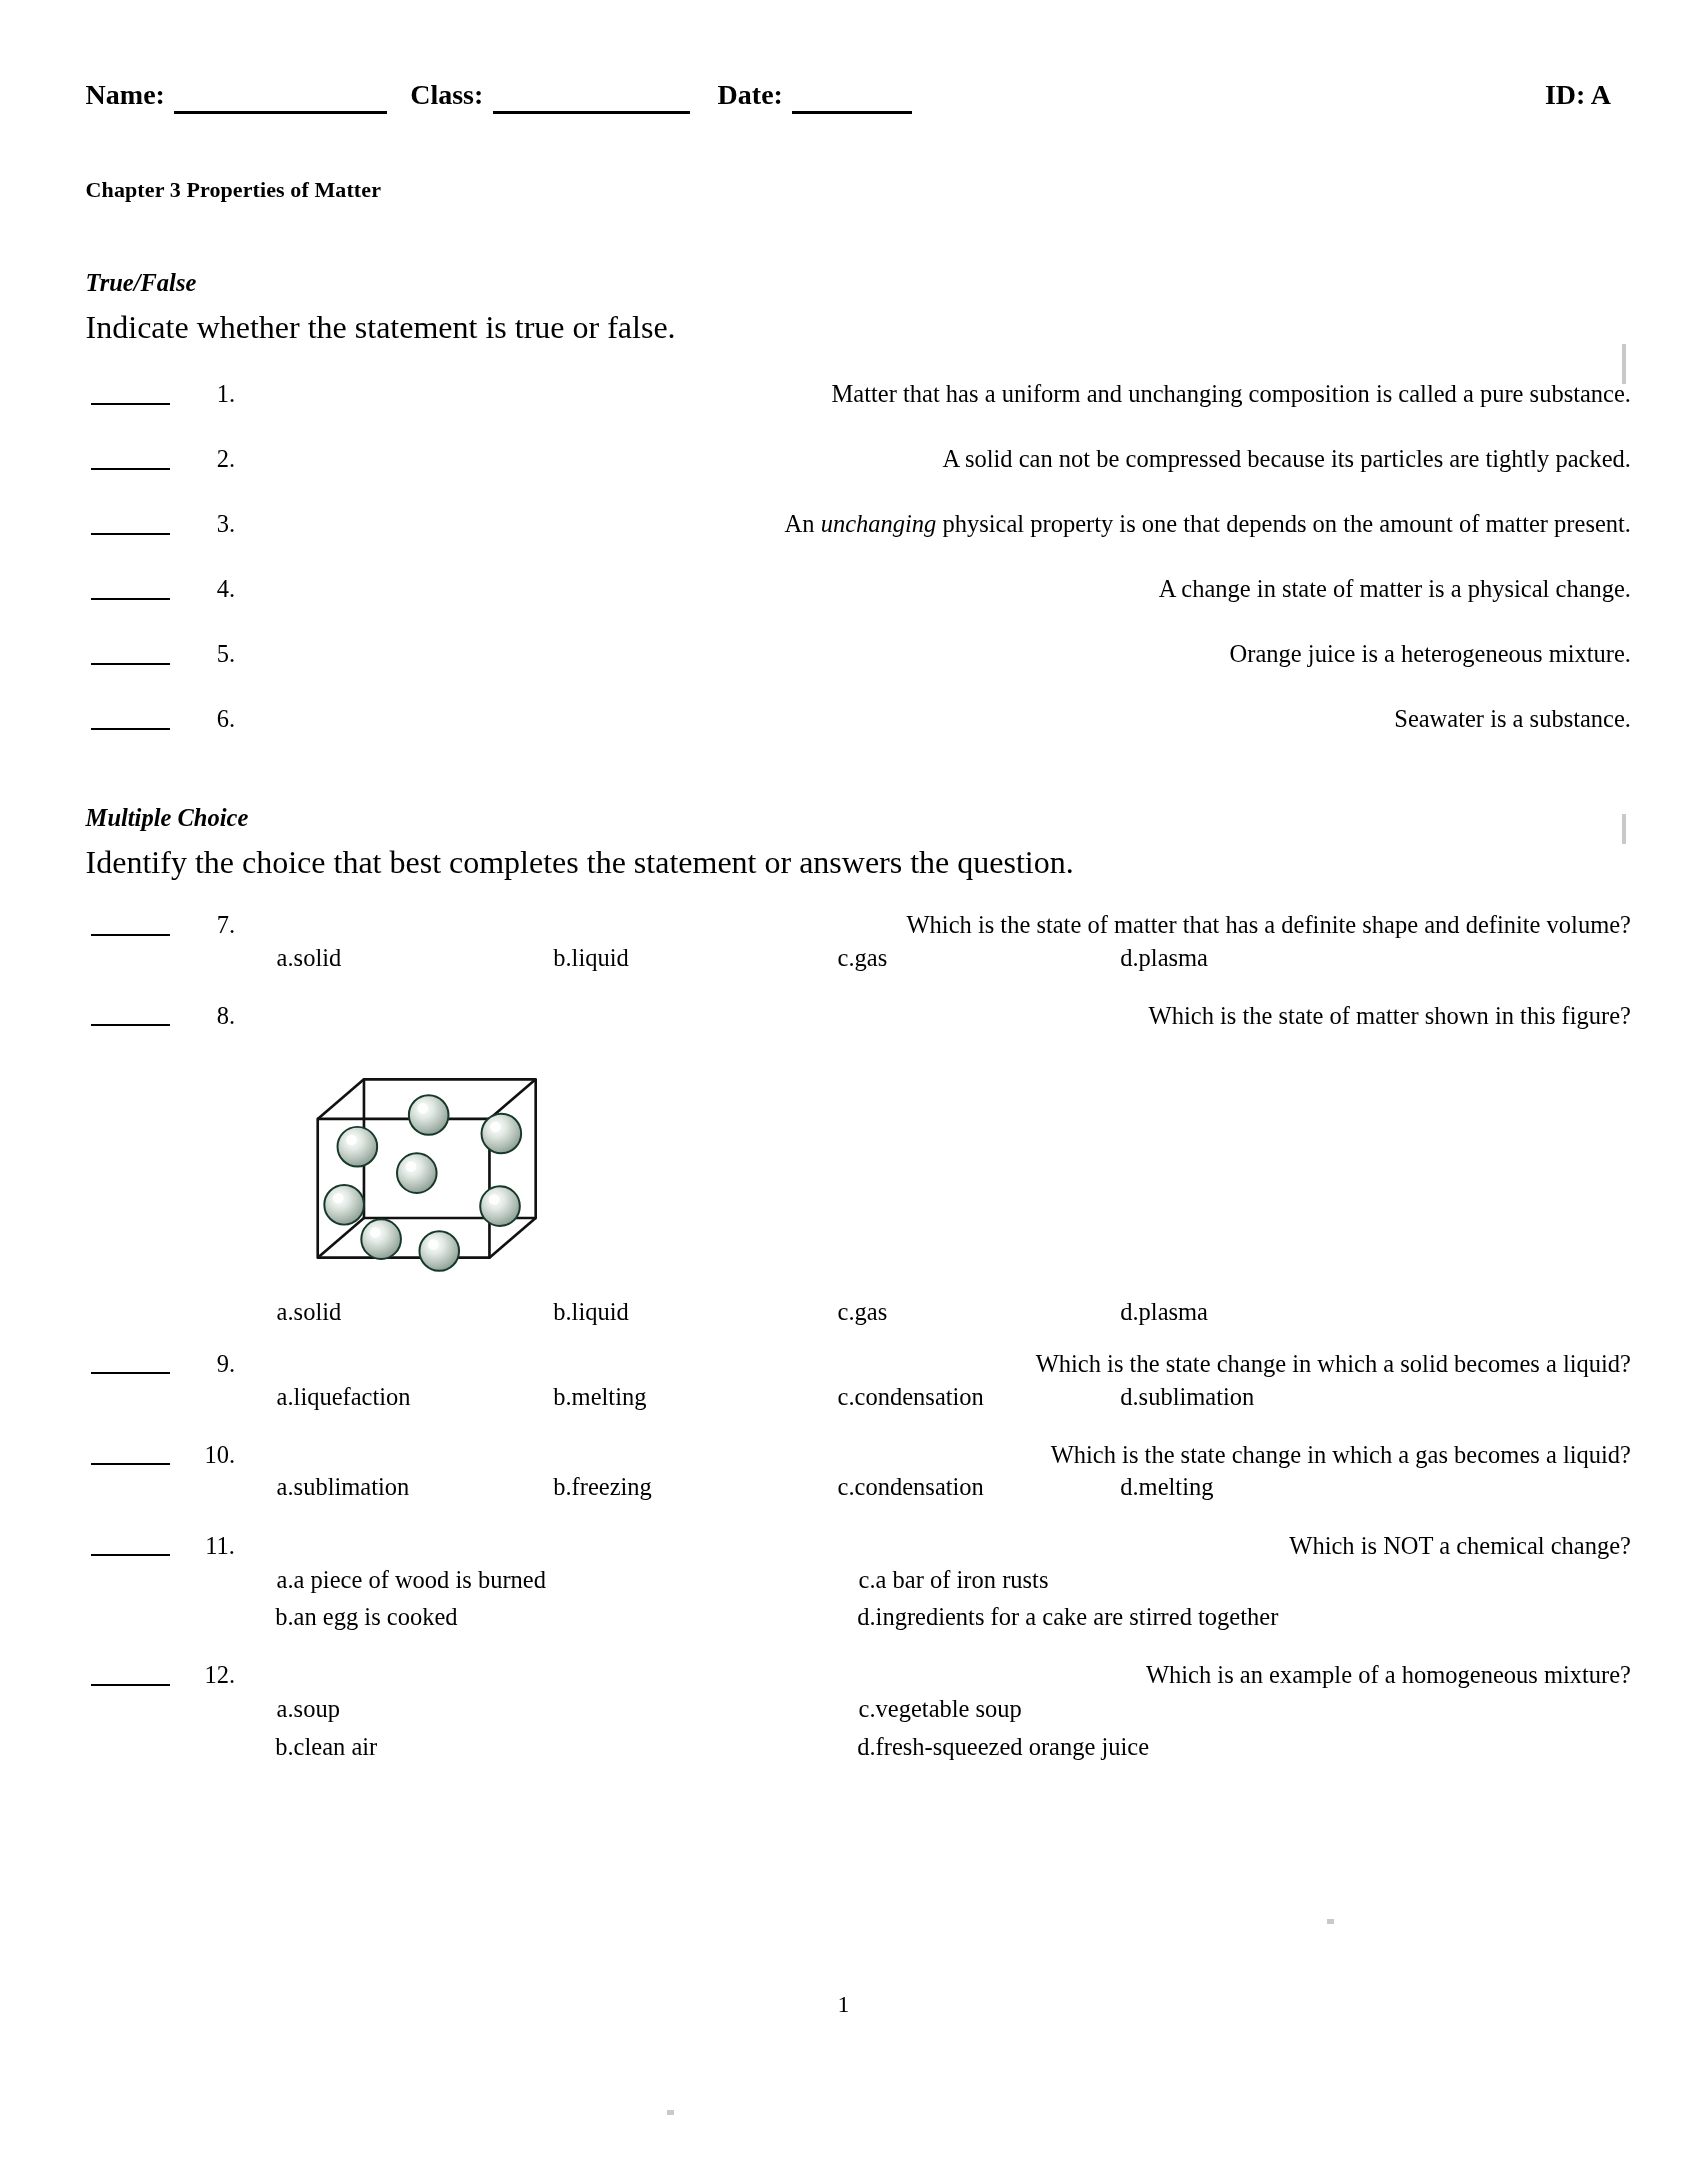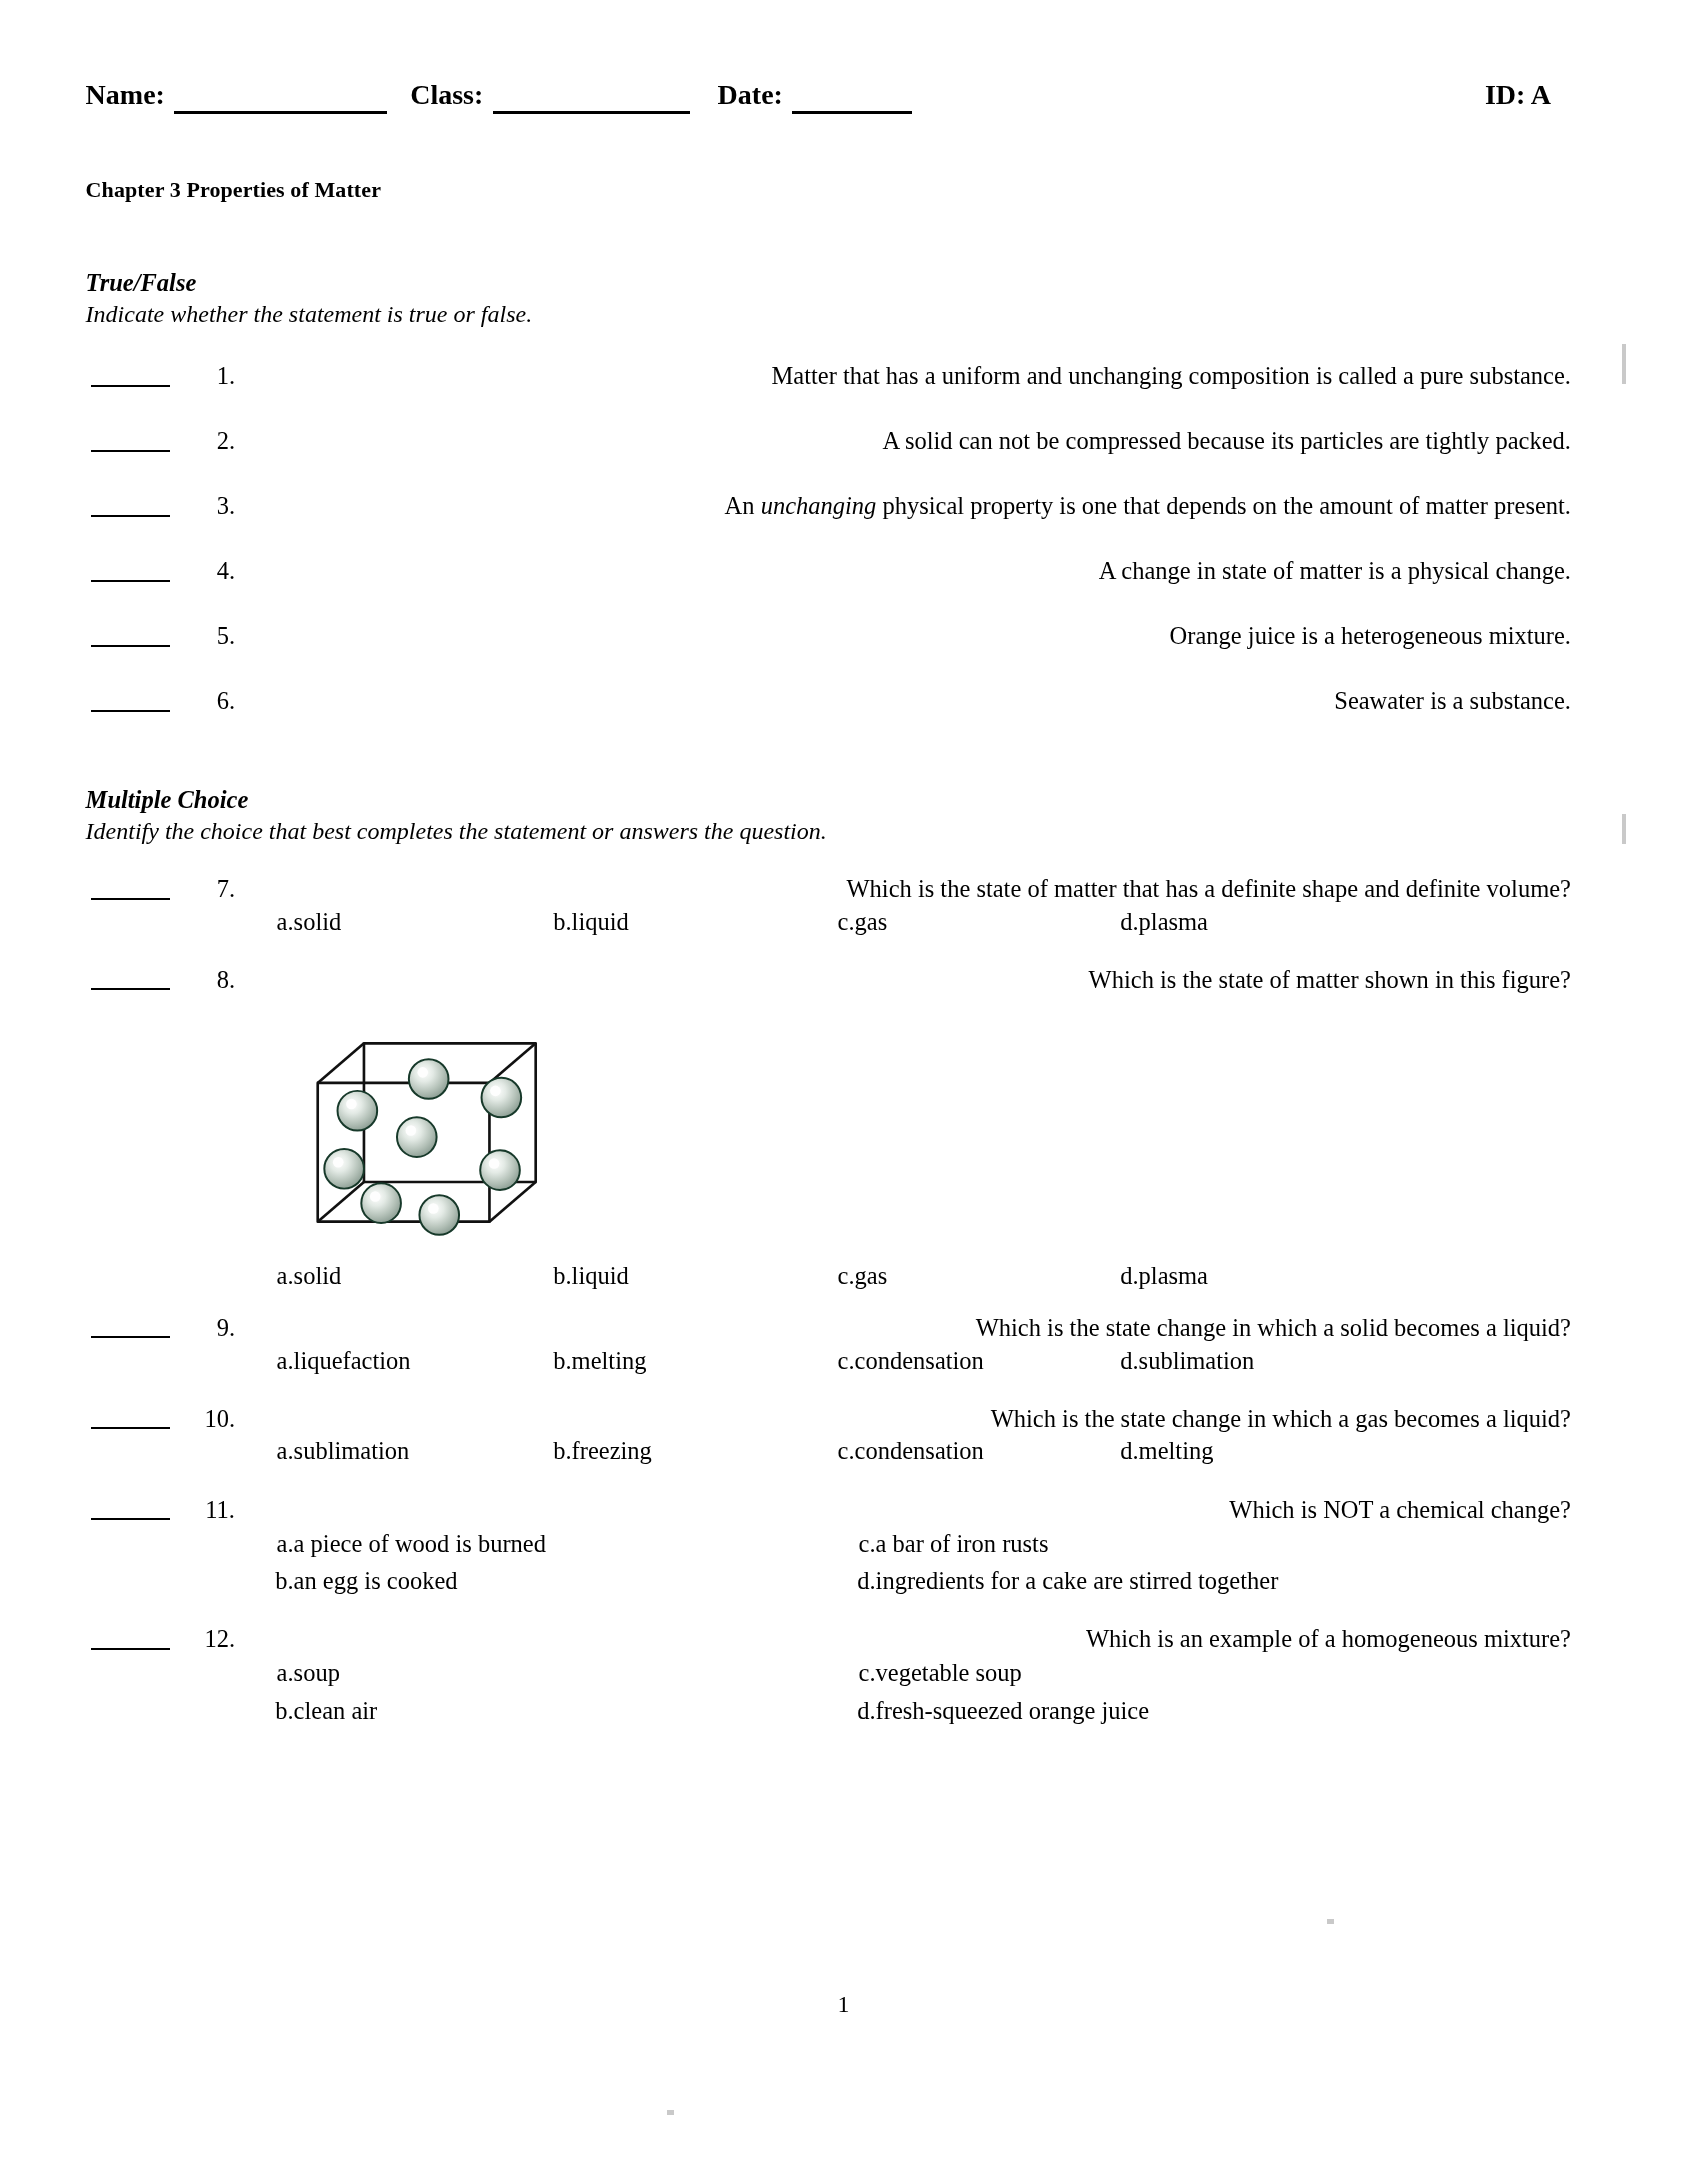--- a/index.html
+++ b/index.html
@@ -10,21 +10,21 @@
   body {
     font-family: "Liberation Serif", "DejaVu Serif", serif;
     color: #000000;
   }
   .page {
     position: relative;
     width: 1687px;
     height: 2183px;
     background: #ffffff;
     box-sizing: border-box;
-    padding: 79px 116px 0 79px;
+    padding: 79px 56px 0 79px;
     overflow: hidden;
   }
 
   
   .hdr {
     display: flex;
     align-items: baseline;
     font-size: 28px;
     font-weight: bold;
     margin-left: 6.6px;
@@ -61,23 +61,22 @@
   .section {
     margin-left: 6.6px;
   }
   .section-title {
     font-size: 24.5px;
     font-weight: bold;
     margin-top: 66px;
     font-style: italic;
   }
   .section-instr {
-    font-size: 24px;
-    font-style: italic;
-    margin-top: 4px;
+    font-size: 32px;
+    margin-top: 12px;
   }
   .section--mc .section-title { margin-top: 71px; }
 
   
   .q {
     display: flex;
     align-items: flex-start;
     font-size: 24.5px;
     margin-top: 26.5px;
   }

